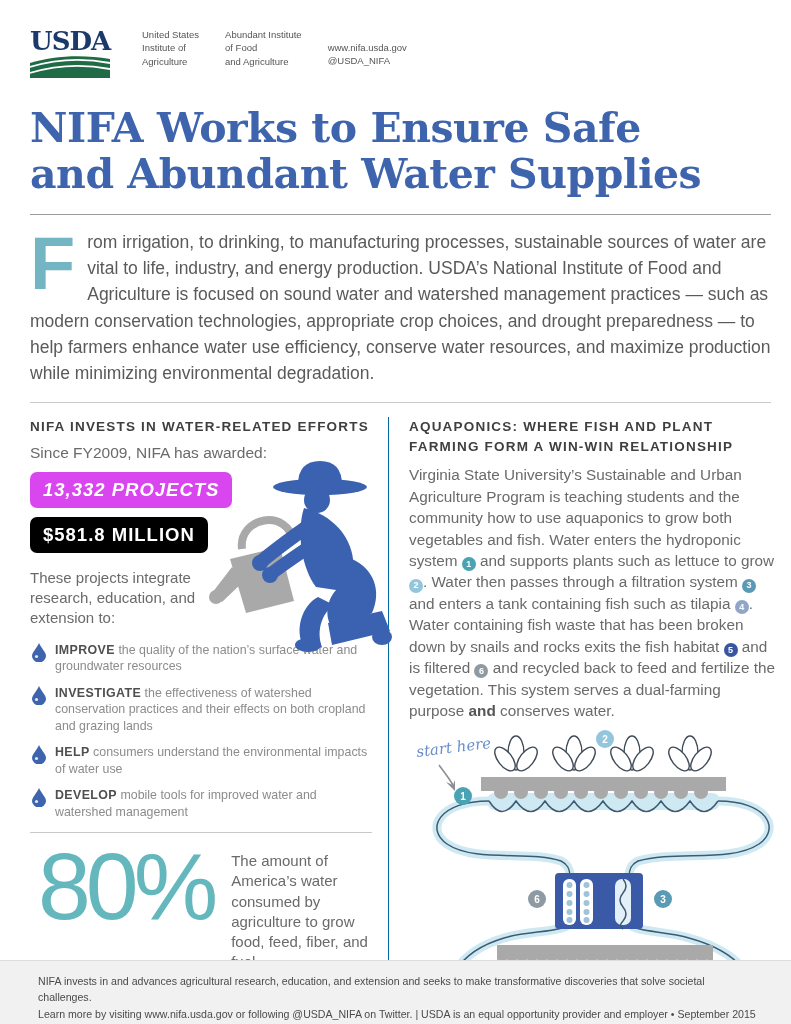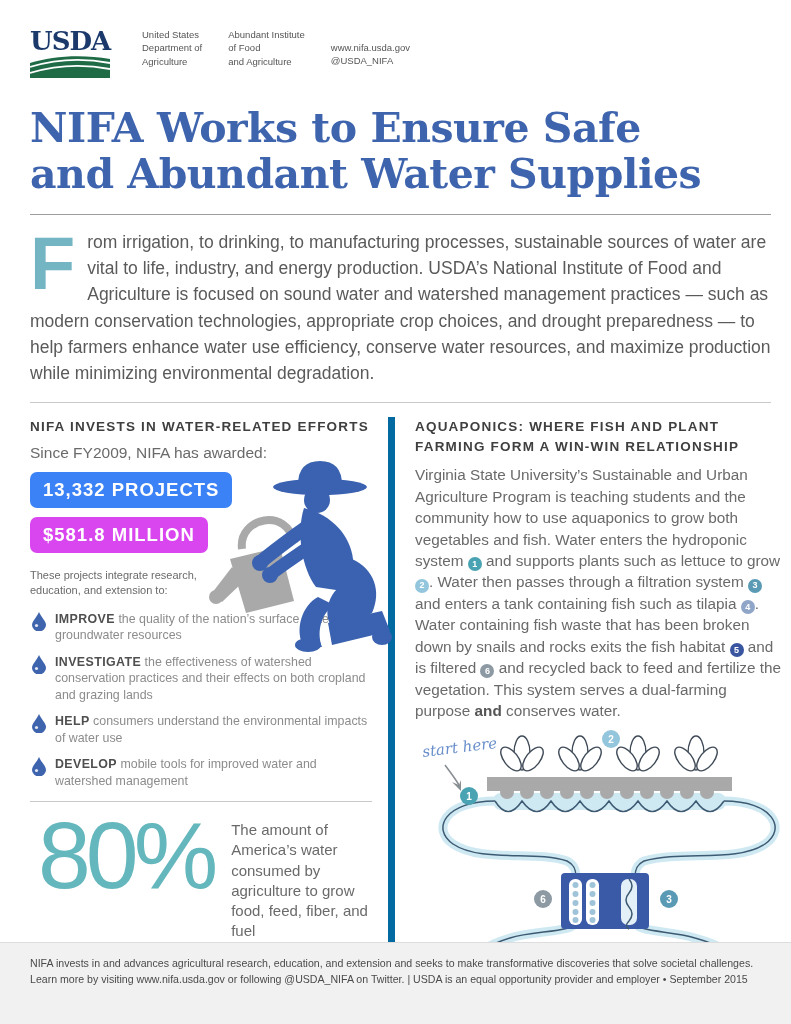--- a/index.html
+++ b/index.html
@@ -26,30 +26,30 @@
   .rule.light { border-top-color:#c9c9c9; }
 
   
   .intro { font-size:17.5px; line-height:1.5; color:#5a5a5a; }
   .dropcap { float:left; font-size:74px; line-height:0.78; font-weight:bold;
              color:#74b5c3; padding:6px 12px 0 0; }
 
   
   .cols { display:flex; margin-top:12px; height:588px; }
   .col-left  { width:358px; padding-right:16px; position:relative; }
-  .col-right { flex:1; border-left:7px solid #0369a1; padding-left:20px; }
+  .col-right { flex:1; border-left:1px solid #0369a1; padding-left:20px; }
   .sec-h { font-size:13.5px; font-weight:bold; color:#3f3f3f; letter-spacing:1.2px; line-height:1.45; }
 
   .since { font-size:15.5px; margin:7px 0 10px 0; }
   .badge { display:inline-block; color:#fff; font-weight:bold; font-size:18.5px;
            letter-spacing:1px; padding:7px 13px; border-radius:7px; margin-bottom:9px; }
-  .badge.blue { background:#3b82f6; }
-  .badge.teal { background:#d946ef; }
+  .badge.blue { background:#d946ef;font-style:italic; }
+  .badge.teal { background:#000000; }
   .farmer { position:absolute; top:38px; right:-4px; }
-  .integrate { font-size:11px; line-height:1.35; width:215px; margin:6px 0 13px 0; }
+  .integrate { font-size:15px; line-height:1.35; width:215px; margin:6px 0 13px 0; }
 
   .bullet { display:flex; margin-bottom:10px; }
   .bullet .drop { flex:0 0 14px; margin:1px 9px 0 2px; }
   .bullet .txt { font-size:12.4px; line-height:1.33; color:#8c8c8c; }
   .bullet .kw  { font-weight:bold; color:#4f4f4f; letter-spacing:0.4px; }
 
   .stat { display:flex; align-items:flex-start; }
   .stat-val { font-size:95px; line-height:0.92; color:#64b7bd; letter-spacing:-5px;
               margin:2px 18px 0 8px; }
   .stat-cap { font-size:15px; line-height:1.35; padding-top:10px; width:178px; }
@@ -59,42 +59,42 @@
   .mk { display:inline-flex; align-items:center; justify-content:center;
         width:14px; height:14px; border-radius:50%; color:#fff; font-size:9px;
         font-weight:bold; vertical-align:-1px; }
   .mk1 { background:#4aa3b2; } .mk2 { background:#93c6dc; } .mk3 { background:#5a9ab5; }
   .mk4 { background:#8fa6c9; } .mk5 { background:#3a55a0; } .mk6 { background:#8d9aa3; }
   .bold-and { font-weight:bold; color:#555; }
   .diagram { margin-top:6px; }
   .start-here { font-family:"DejaVu Serif", serif; font-style:italic; font-size:15px; }
 
   
-  .footer { position:absolute; left:0; right:0; bottom:0; height:82px;
-            background:#f1f1f1; border-top:1px solid #dddddd; padding:12px 30px 0 30px; }
+  .footer { position:absolute; left:0; right:0; bottom:0; height:64px;
+            background:#f1f1f1; border-top:1px solid #dddddd; padding:12px 30px 0 38px; }
   .footer div { font-size:10.6px; line-height:1.55; color:#4a4a4a; }
 </style>
 </head>
 <body>
 
 <div class="page">
   <div class="content">
 
     <div class="hdr">
       <div class="usda-logo">
         <div class="usda-word">USDA</div>
         <svg width="80" height="24" viewBox="0 0 80 24">
           <path d="M0,24 L0,9 C22,2 52,0 80,5 L80,24 Z" fill="#1e6b45"></path>
           <path d="M0,13 C26,5 54,4 80,9" stroke="#ffffff" stroke-width="1.8" fill="none"></path>
           <path d="M0,19 C26,11 54,10 80,15" stroke="#ffffff" stroke-width="1.8" fill="none"></path>
         </svg>
       </div>
       <div class="hdr-col">
         <div>United States</div>
-        <div>Department of</div>
+        <div>Institute of</div>
         <div>Agriculture</div>
       </div>
       <div class="hdr-col">
         <div>Abundant Institute</div>
         <div>of Food</div>
         <div>and Agriculture</div>
       </div>
       <div class="hdr-col web">
         <div>www.nifa.usda.gov</div>
         <div>@USDA_NIFA</div>

